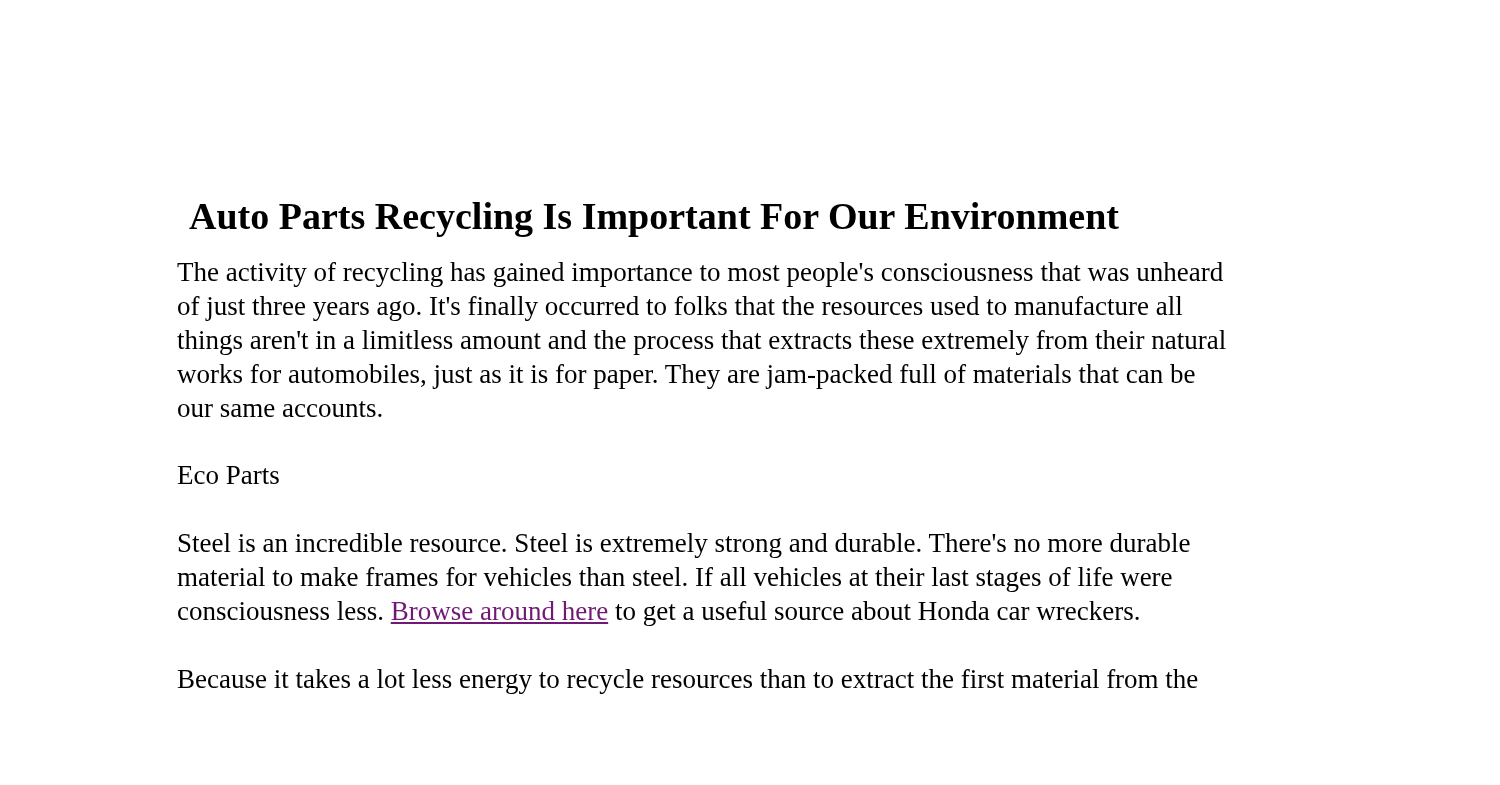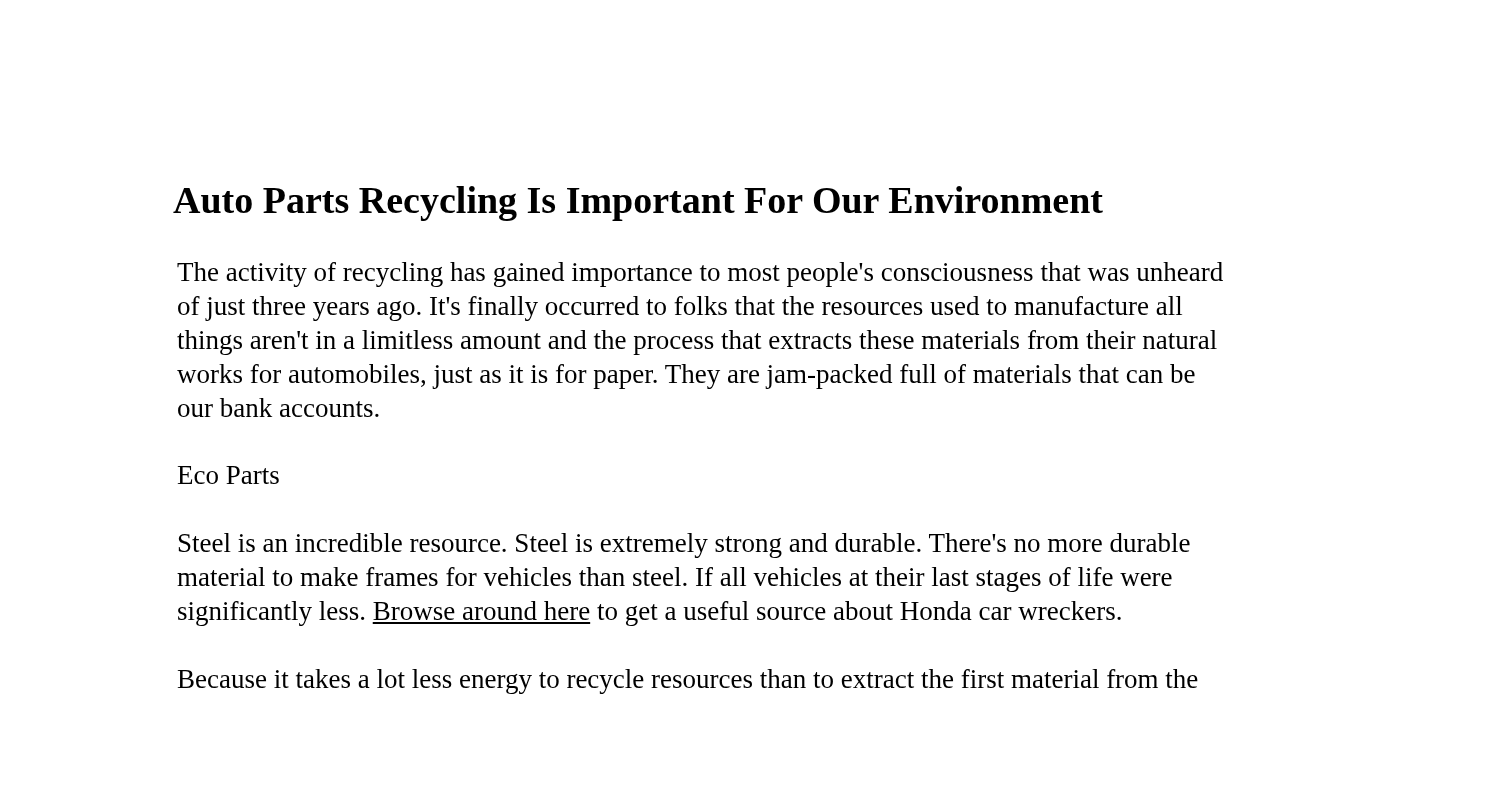--- a/index.html
+++ b/index.html
@@ -19,63 +19,63 @@
       position: absolute;
       left: 177px;
       top: 0;
       width: 1145px;
     }
     .title {
       position: absolute;
       left: -177px;
       width: 1276px;
       top: 178px;
-      margin: 0;
+      margin: 16px;
       text-align: center;
       font-weight: bold;
       font-size: 38px;
       line-height: 44px;
     }
     .body-text {
       position: absolute;
       left: 0;
       top: 256px;
       width: 1145px;
       font-size: 27px;
       line-height: 33.9px;
     }
     .body-text p {
       margin: 0 0 33.9px 0;
       white-space: nowrap;
     }
     .line { display: block; }
     a.link {
-      color: #000000;
+      color: #701a75;
     }
   </style>
 </head>
 <body>
 
 <div class="page">
   <h1 class="title">Auto Parts Recycling Is Important For Our Environment</h1>
 
   <div class="body-text">
     <p>
       <span class="line">The activity of recycling has gained importance to most people's consciousness that was unheard</span>
       <span class="line">of just three years ago. It's finally occurred to folks that the resources used to manufacture all</span>
-      <span class="line">things aren't in a limitless amount and the process that extracts these materials from their natural</span>
+      <span class="line">things aren't in a limitless amount and the process that extracts these extremely from their natural</span>
       <span class="line">works for automobiles, just as it is for paper. They are jam-packed full of materials that can be</span>
-      <span class="line">our bank accounts.</span>
+      <span class="line">our same accounts.</span>
     </p>
 
     <p>Eco Parts</p>
 
     <p>
       <span class="line">Steel is an incredible resource. Steel is extremely strong and durable. There's no more durable</span>
       <span class="line">material to make frames for vehicles than steel. If all vehicles at their last stages of life were</span>
-      <span class="line"><span>significantly less. </span><a class="link" href="#">Browse around here</a><span> to get a useful source about Honda car wreckers.</span></span>
+      <span class="line"><span>consciousness less. </span><a class="link" href="#">Browse around here</a><span> to get a useful source about Honda car wreckers.</span></span>
     </p>
 
     <p>
       <span class="line">Because it takes a lot less energy to recycle resources than to extract the first material from the</span>
     </p>
   </div>
 </div>
 
 </body></html>

